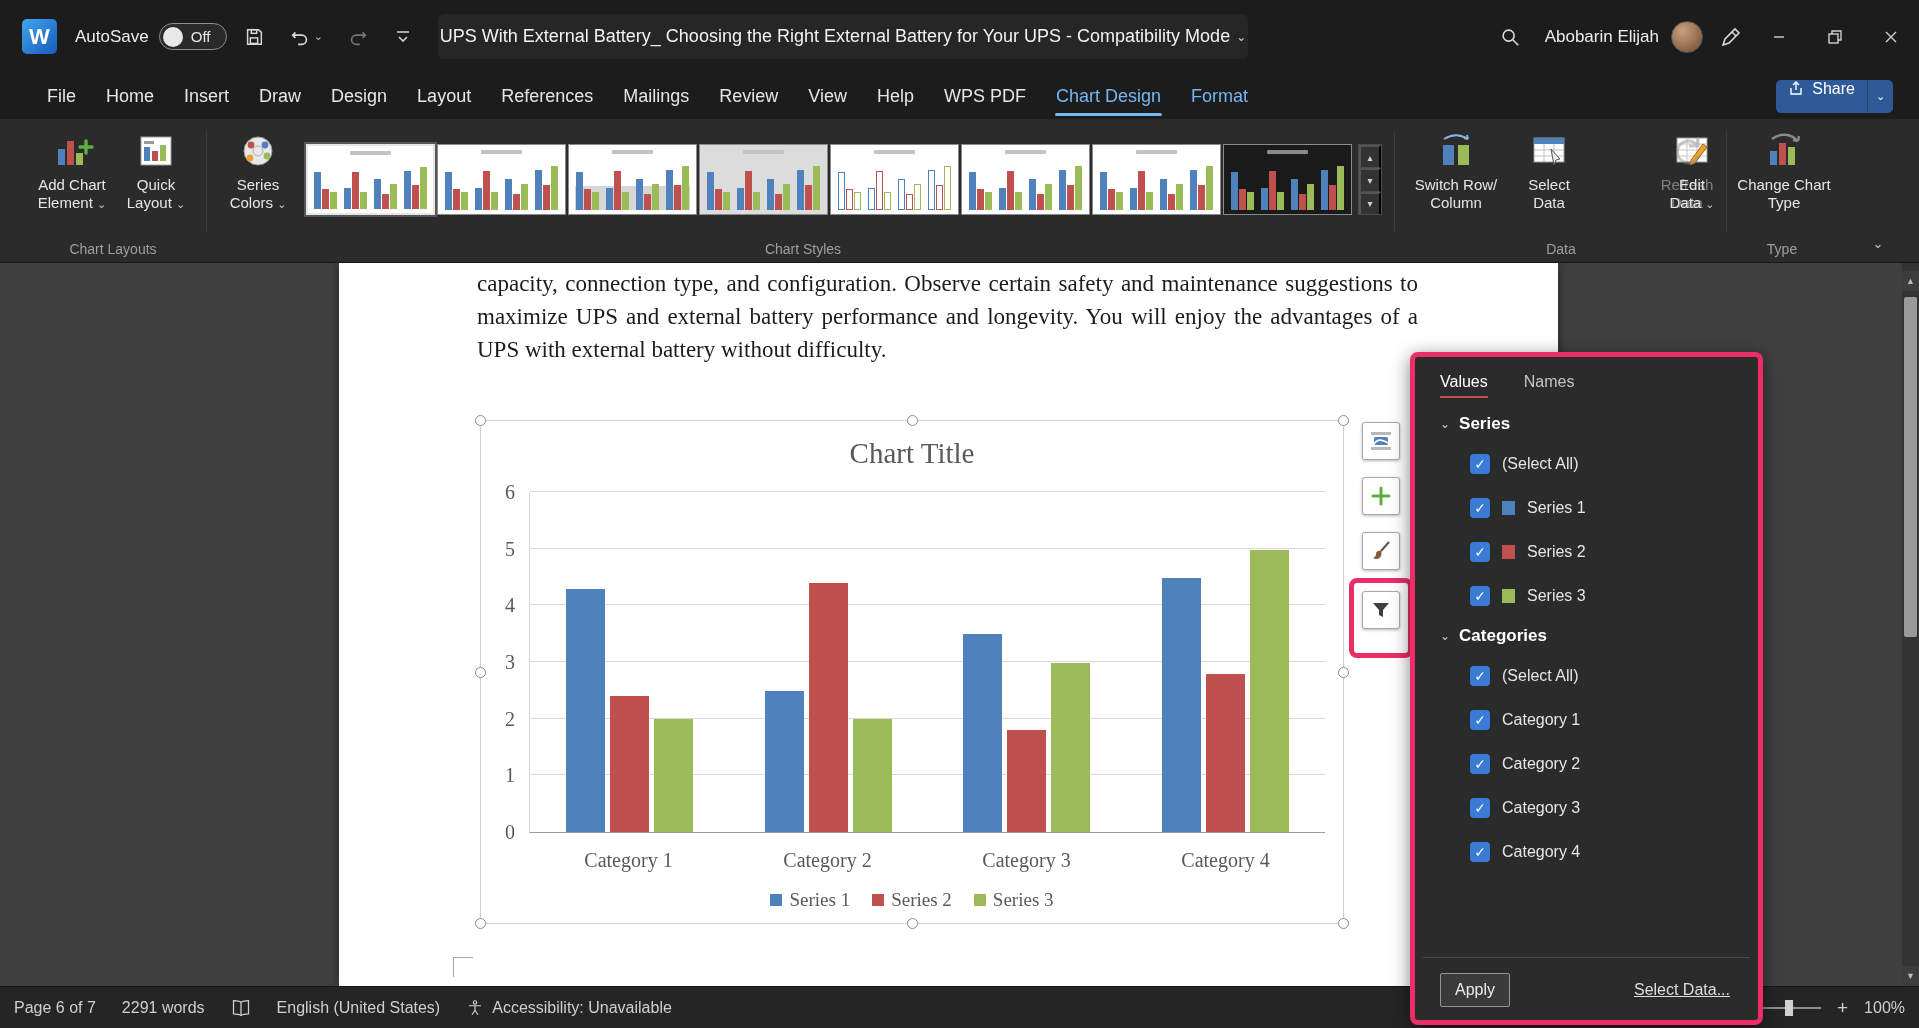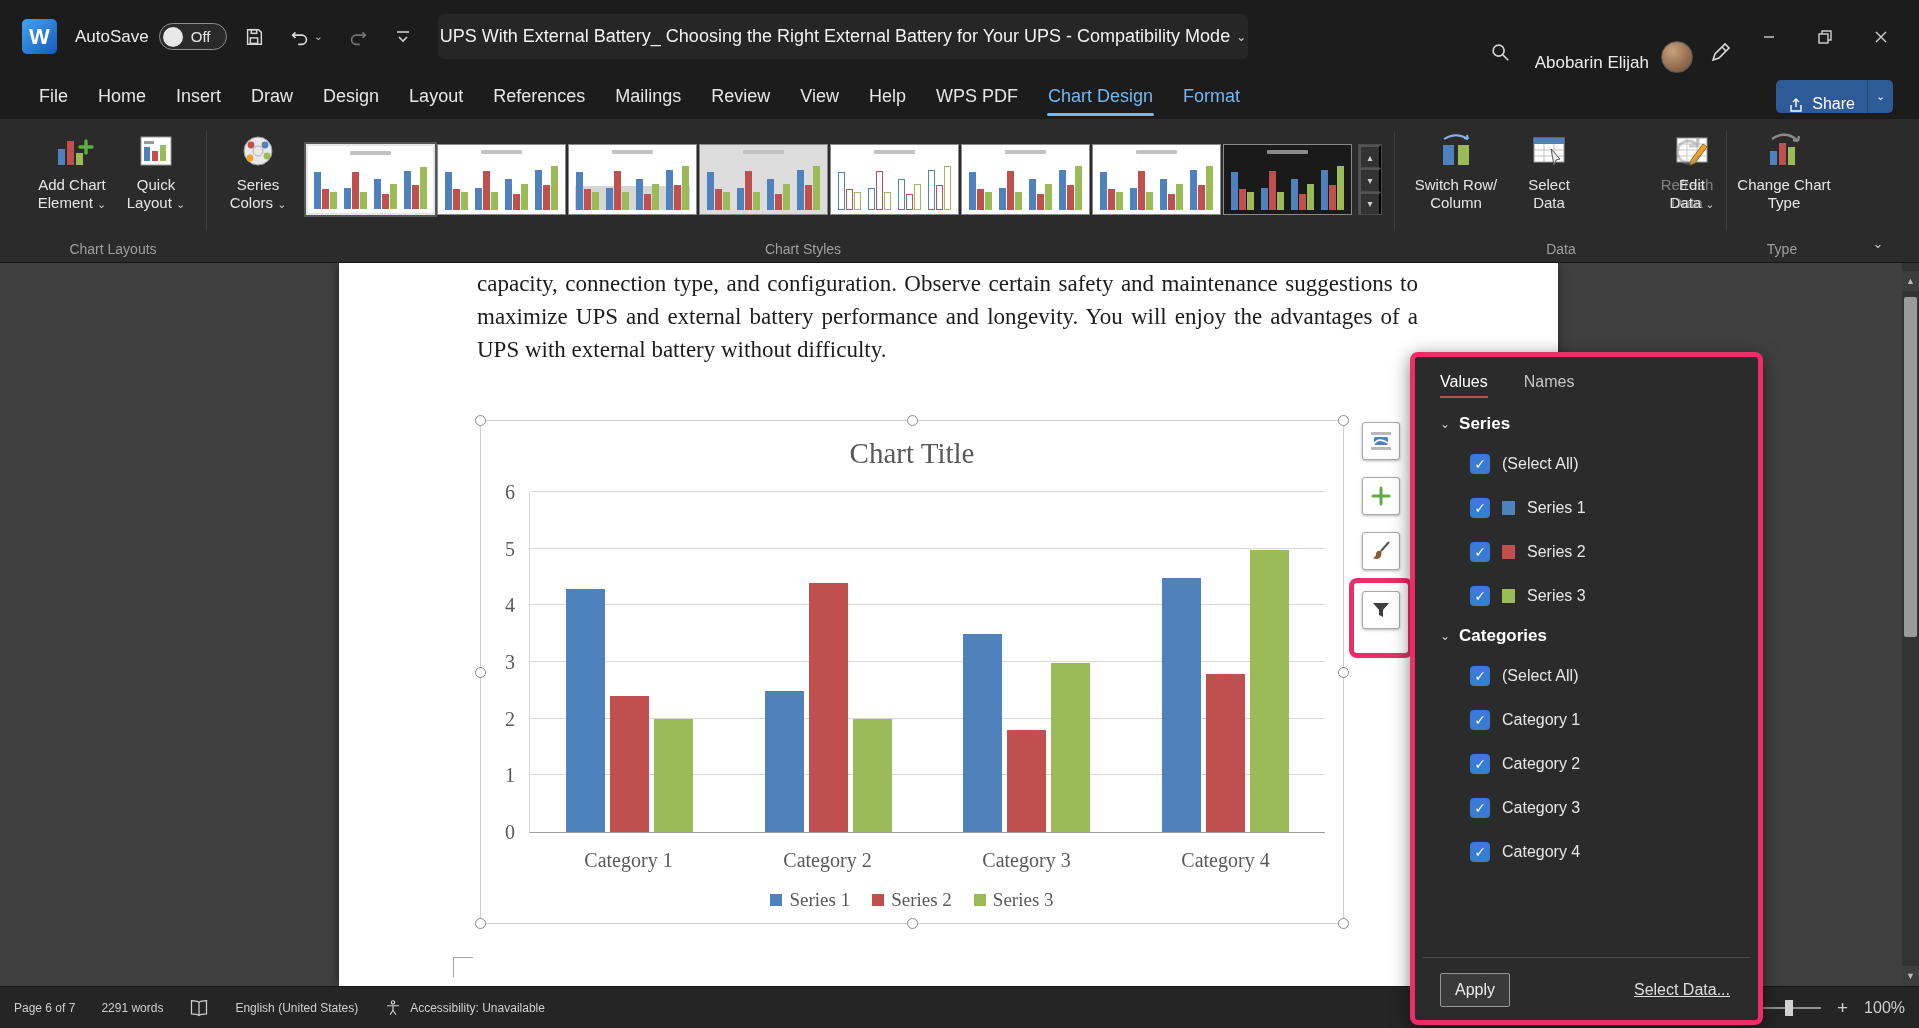--- a/index.html
+++ b/index.html
@@ -10,33 +10,33 @@
 .titlebar{position:absolute;top:0;left:0;right:0;height:73px;background:#1c1c1c;display:flex;align-items:center;z-index:20}
 .word-logo{width:35px;height:35px;margin-left:22px;border-radius:5px;background:linear-gradient(135deg,#41a5ee,#185abd);display:flex;align-items:center;justify-content:center;font-weight:bold;font-size:22px;color:#fff}
 .autosave{margin-left:18px;font-size:17px;color:#ececec}
 .toggle{margin-left:10px;width:68px;height:27px;border:1px solid #8f8f8f;border-radius:14px;background:#2a2a2a;display:flex;align-items:center;padding:0 8px 0 3px;gap:8px;cursor:default}
 .knob{width:20px;height:20px;border-radius:50%;background:#e8e8e8}
 .toggle-state{font-size:15px;color:#e8e8e8}
 .tb-btn{height:42px;background:none;border:none;display:flex;align-items:center;justify-content:center;margin-left:8px;padding:0 8px;border-radius:4px}
 .mini-chev{font-size:11px;color:#bdbdbd;margin-left:3px}
 .title-pill{position:absolute;left:438px;top:14px;width:810px;height:45px;background:#262626;border-radius:6px;display:flex;align-items:center;justify-content:center;gap:6px;font-size:18px;color:#f2f2f2;white-space:nowrap;overflow:hidden}
 .title-pill .pill-chev{font-size:12px;color:#cfcfcf}
-.tb-right{position:absolute;right:10px;top:0;height:73px;display:flex;align-items:flex-end}
+.tb-right{position:absolute;right:0;top:0;height:73px;display:flex;align-items:center}
 .user-name{font-size:17px;color:#ececec;margin:0 12px 0 16px;white-space:nowrap}
 .avatar{width:32px;height:32px;border-radius:50%;background:radial-gradient(circle at 35% 30%,#caa17c,#6e4a30);border:1px solid #555}
 .win-btn{width:56px;height:73px;display:flex;align-items:center;justify-content:center;background:none;border:none}
 
 
-.tabrow{position:absolute;top:73px;left:0;right:0;height:46px;background:#1c1c1c;display:flex;align-items:stretch;padding-left:24px;z-index:19}
+.tabrow{position:absolute;top:73px;left:0;right:0;height:46px;background:#1c1c1c;display:flex;align-items:stretch;padding-left:32px;z-index:19}
 .tab{padding:0 15px;display:flex;align-items:center;font-size:18px;color:#e6e6e6;position:relative;white-space:nowrap}
 .tab.active{color:#75b6f3}
 .tab.active::after{content:"";position:absolute;left:14px;right:14px;bottom:3px;height:3px;border-radius:2px;background:#75b6f3}
 .tab.accent{color:#75b6f3}
 .share{position:absolute;right:26px;top:7px;height:33px;display:flex;align-items:center;background:#2e5b97;border-radius:5px;color:#fff;font-size:16px;overflow:hidden}
-.share-main{display:flex;align-items:flex-end;gap:8px;padding:0 12px;height:100%}
+.share-main{display:flex;align-items:flex-start;gap:8px;padding:0 12px;height:100%}
 .share-chev{width:26px;height:100%;display:flex;align-items:center;justify-content:center;border-left:1px solid #24476f;font-size:11px}
 
 
 .ribbon{position:absolute;top:119px;left:0;right:0;height:144px;background:#2b2b2b;border-bottom:1px solid #161616;z-index:18}
 .bigbtn{position:absolute;top:8px;height:112px;display:flex;flex-direction:column;align-items:center;padding-top:4px;gap:5px;border-radius:4px;color:#e6e6e6;font-size:15px;line-height:18px;text-align:center}
 .bigbtn.disabled{opacity:.45}
 .bb-label{padding:0 2px}
 .chev{font-size:11px;color:#c9c9c9}
 .rb-sep{position:absolute;top:12px;height:100px;width:1px;background:#3e3e3e}
 .grp-label{position:absolute;bottom:5px;transform:translateX(-50%);font-size:14px;color:#9f9f9f;white-space:nowrap}
@@ -98,21 +98,21 @@
 .select-data-link{font-size:16px;color:#dedede;text-decoration:underline}
 
 
 .scrollbar{position:absolute;right:0;top:263px;bottom:42px;width:17px;background:#333;z-index:6}
 .sb-arrow{position:absolute;left:0;right:0;height:20px;display:flex;align-items:center;justify-content:center;font-size:9px;color:#bdbdbd;background:#3d3d3d}
 .sb-arrow.up{top:8px}.sb-arrow.down{bottom:0}
 .sb-thumb{position:absolute;left:2px;right:2px;top:34px;height:340px;background:#9a9a9a;border-radius:2px}
 
 
 .statusbar{position:absolute;left:0;right:0;bottom:0;height:42px;background:#252525;border-top:1px solid #151515;display:flex;align-items:center;padding:0 14px;font-size:16px;color:#cfcfcf;z-index:20}
-.sb-item{margin-right:26px;display:flex;align-items:center;gap:8px;white-space:nowrap;background:none;border:none;color:#cfcfcf;font-size:12px}
+.sb-item{margin-right:26px;display:flex;align-items:center;gap:8px;white-space:nowrap;background:none;border:none;color:#cfcfcf;font-size:16px}
 .sb-right{margin-left:auto;display:flex;align-items:center;gap:16px}
 .fit-gap{margin-right:150px}
 .zoom-track{width:64px;height:2px;background:#8f8f8f;position:relative}
 .zoom-thumb{position:absolute;left:50%;top:50%;transform:translate(-50%,-50%);width:8px;height:16px;background:#d2d2d2}
 .zoom-btn{font-size:19px;color:#cfcfcf;background:none;border:none}
 .icon-btn{background:none;border:none;display:flex;align-items:center}
 </style>
 </head>
 <body>
 

